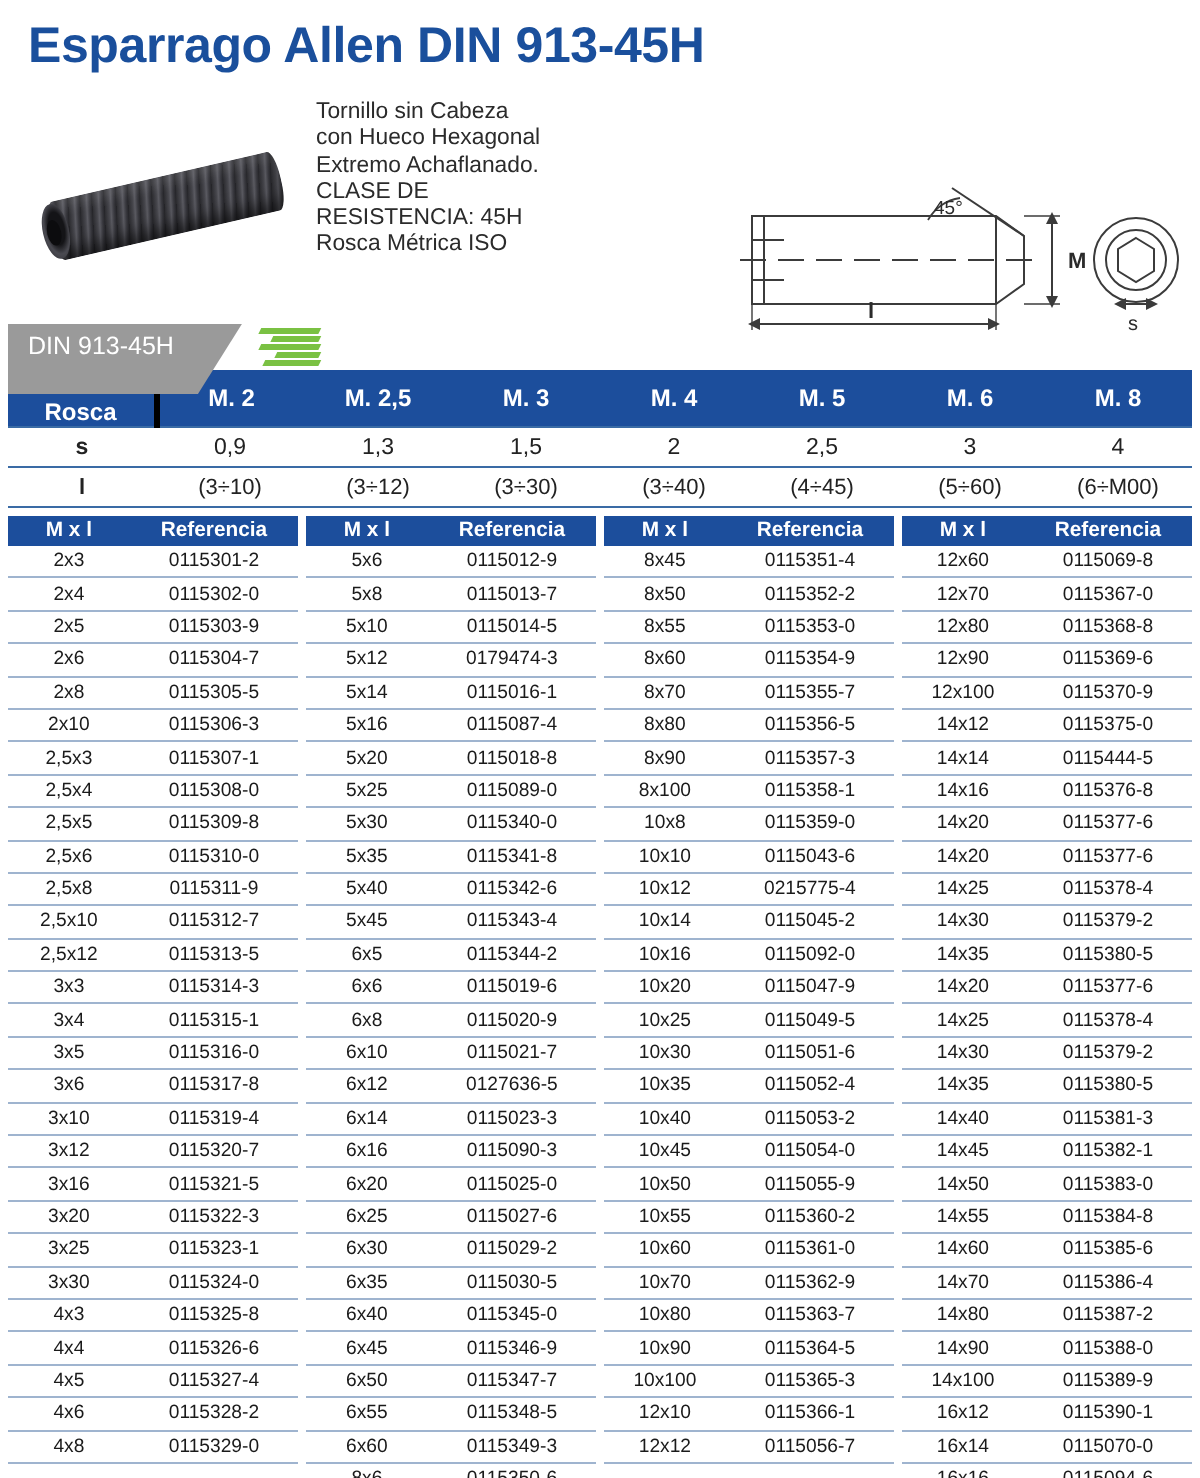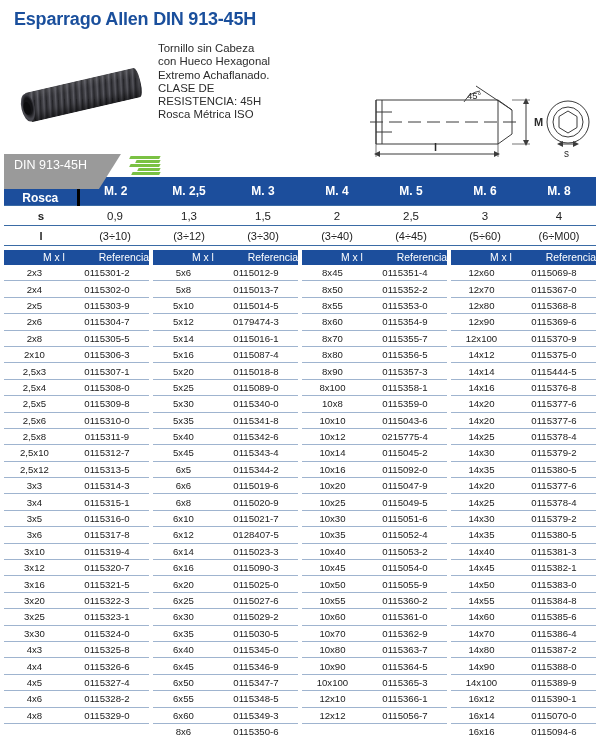--- a/index.html
+++ b/index.html
@@ -14,21 +14,21 @@
     color: #1a1a1a;
     overflow: hidden;
     position: relative;
   }
 
   
   .title-bar {
     padding: 9px 0 4px 14px;
   }
   .title {
-    font-size: 18px;
+    font-size: 25px;
     font-weight: bold;
     color: #1a4f9c;
     letter-spacing: -0.2px;
     white-space: nowrap;
   }
 
   
   .hero {
     position: relative;
     height: 118px;
@@ -182,24 +182,23 @@
   }
   .data-col table {
     width: 100%;
     border-collapse: collapse;
     table-layout: fixed;
   }
   .data-col th {
     background: #1c4e9c;
     color: #ffffff;
     font-size: 10.4px;
-    font-weight: normal;
+    font-weight: bold;
     height: 15px;
     padding: 0;
-    text-align: right;
   }
   .data-col th.c-ml { width: 42%; }
   .data-col td {
     font-size: 9.6px;
     height: 15.4px;
     padding: 0;
     text-align: center;
     color: #1a1a1a;
     border-bottom: 1.1px solid #9fb4cf;
     white-space: nowrap;
@@ -519,21 +518,21 @@
           <tr>
             <td class="ml">6x8</td>
             <td>0115020-9</td>
           </tr>
           <tr>
             <td class="ml">6x10</td>
             <td>0115021-7</td>
           </tr>
           <tr>
             <td class="ml">6x12</td>
-            <td>0128407-5</td>
+            <td>0127636-5</td>
           </tr>
           <tr>
             <td class="ml">6x14</td>
             <td>0115023-3</td>
           </tr>
           <tr>
             <td class="ml">6x16</td>
             <td>0115090-3</td>
           </tr>
           <tr>

